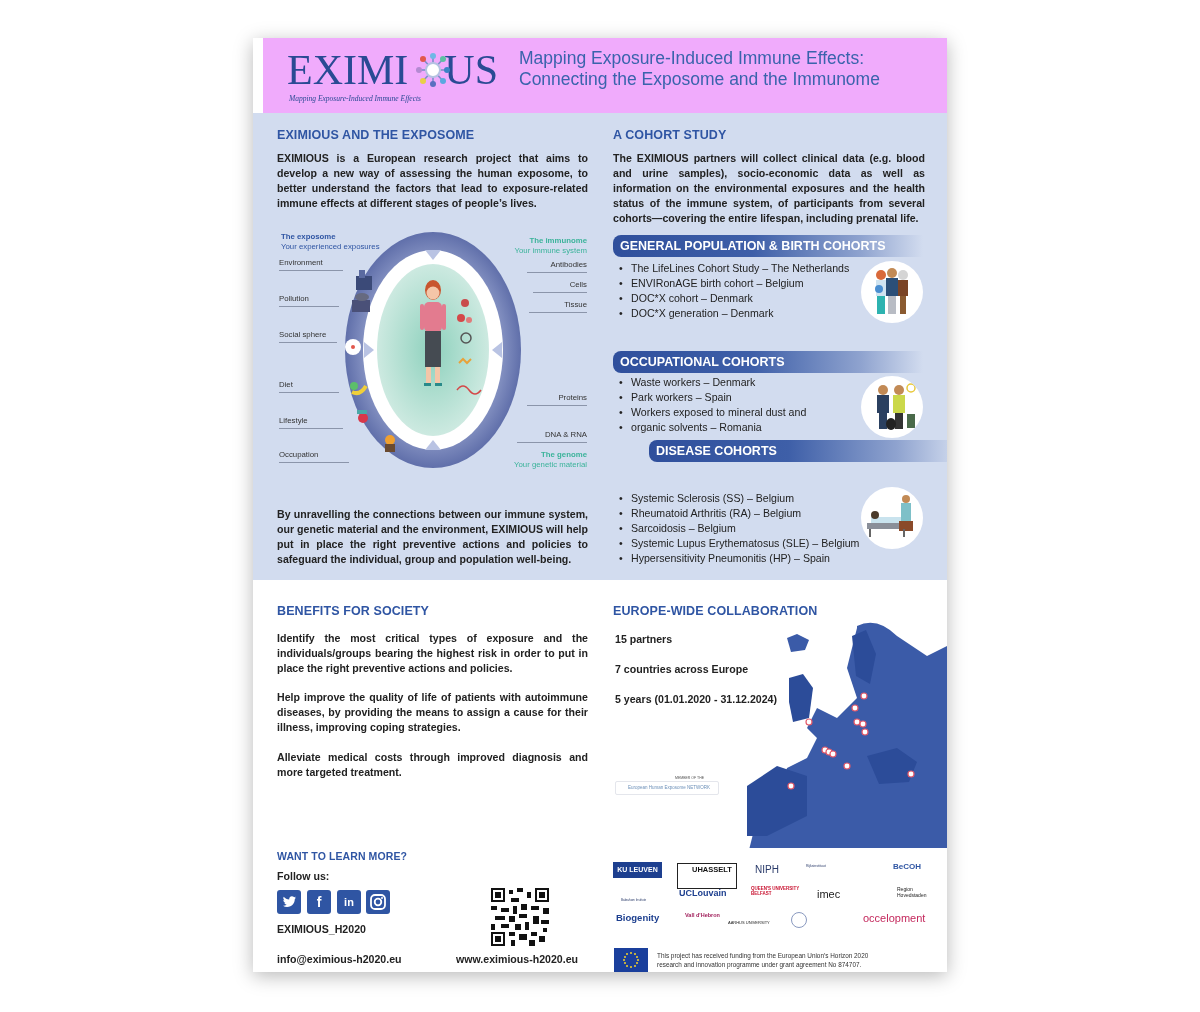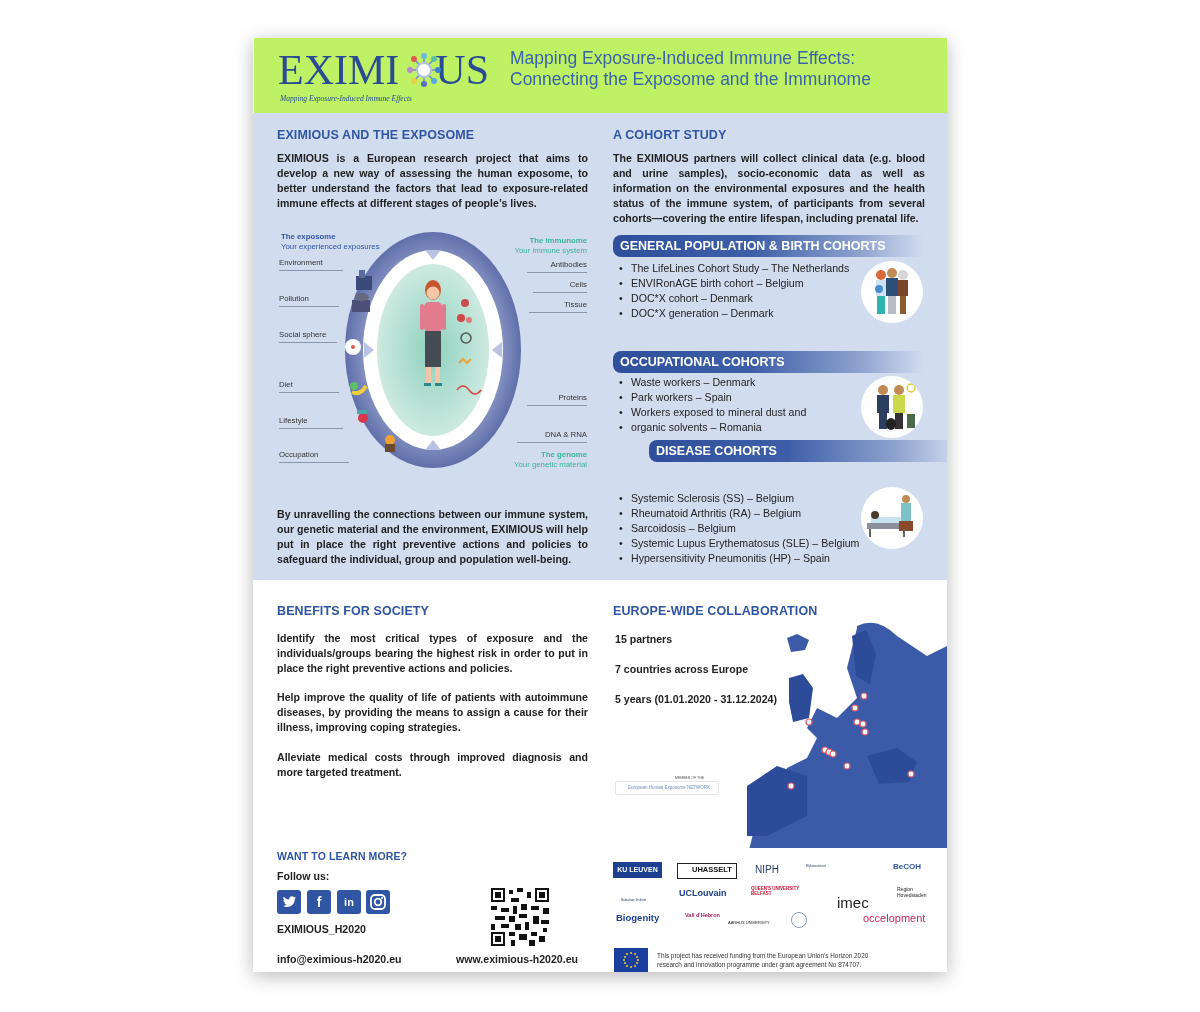--- a/index.html
+++ b/index.html
@@ -6,21 +6,21 @@
   html, body { width: 1200px; height: 1012px; background: #ffffff; overflow: hidden; }
   body { font-family: "Liberation Sans", sans-serif; color: #222; position: relative; }
 
   .page {
     position: absolute; left: 253px; top: 38px; width: 694px; height: 934px;
     background: #ffffff;
     box-shadow: 0 4px 18px rgba(0,0,0,0.28);
     overflow: hidden;
   }
   
-  .header { position: absolute; left: 1px; top: 0; width: 694px; height: 86px; background: #bef264; }
+  .header { position: absolute; left: 10px; top: 0; width: 694px; height: 86px; background: #f0abfc; }
   .logo { position: absolute; left: 24px; top: 10px; width: 220px; height: 58px; }
   .logo-word { position: absolute; left: 0; top: 0; font-family: "Liberation Serif", serif; font-size: 42px; color: #2a4a94; letter-spacing: 0px; line-height: 44px; white-space: nowrap; }
   .logo-word .gap { display: inline-block; width: 36px; }
   .logo-mol { position: absolute; left: 128px; top: 4px; width: 36px; height: 36px; }
   .logo-tag { position: absolute; left: 2px; top: 46px; font-family: "Liberation Serif", serif; font-style: italic; font-size: 7.5px; color: #2a4a94; white-space: nowrap; }
   .title { position: absolute; left: 256px; top: 10px; font-size: 17.5px; line-height: 21px; color: #3a63ac; }
 
   
   .band { position: absolute; left: 0; top: 75px; width: 694px; height: 467px; background: #d2dcef; }
 
@@ -350,28 +350,28 @@
         <rect x="24" y="24" width="3" height="3"></rect>
         <rect x="10" y="26" width="2" height="3"></rect>
       <rect x="19" y="26" width="3" height="3"></rect>
         <rect x="26" y="20" width="2" height="2"></rect>
     </g>
   </svg>
   <div class="para" style="left:203px; top:914px; text-align:left;">www.eximious-h2020.eu</div>
 
   <div class="partners">
     <div class="plogo" style="left:0; top:4px; width:49px; height:16px; background:#1d3f8f; color:#fff; font-weight:bold; font-size:7px; line-height:16px; text-align:center;">KU LEUVEN</div>
-    <div class="plogo" style="left:64px; top:5px; width:60px; height:16px; border:1.5px solid #222; font-weight:bold; font-size:7.5px; line-height:11px; padding-left:14px; color:#111;">UHASSELT</div>
+    <div class="plogo" style="left:64px; top:5px; width:60px; height:26px; border:1.5px solid #222; font-weight:bold; font-size:7.5px; line-height:11px; padding-left:14px; color:#111;">UHASSELT</div>
     <div class="plogo" style="left:142px; top:6px; font-size:10px; color:#2a3b6a;">NIPH</div>
     <div class="plogo" style="left:193px; top:6px; font-size:3.5px; color:#2a3b6a; width:48px; overflow:hidden;">Rijksinstituut</div>
     <div class="plogo" style="left:280px; top:4px; font-size:8px; font-weight:bold; color:#2f55a3;">BeCOH</div>
     <div class="plogo" style="left:8px; top:40px; font-size:3px; color:#2a3b6a;">Babraham Institute</div>
     <div class="plogo" style="left:66px; top:30px; font-size:9px; font-weight:bold; color:#1d3f8f;">UCLouvain</div>
     <div class="plogo" style="left:138px; top:28px; font-size:4.5px; font-weight:bold; color:#c8102e; width:50px; white-space:normal; line-height:5px;">QUEEN'S UNIVERSITY BELFAST</div>
-    <div class="plogo" style="left:204px; top:36px; font-size:15px; color:#222;margin-left:20px;">imec</div>
+    <div class="plogo" style="left:204px; top:30px; font-size:11px; color:#222;">imec</div>
     <div class="plogo" style="left:268px; top:28px; font-size:5px; color:#222; width:60px; white-space:normal; line-height:6px; padding-left:16px;">Region Hovedstaden</div>
     <div class="plogo" style="left:3px; top:54px; font-size:9.5px; font-weight:bold; color:#1d3f8f;">Biogenity</div>
     <div class="plogo" style="left:72px; top:54px; font-size:5.5px; font-weight:bold; color:#a2225d;">Vall d'Hebron</div>
     <div class="plogo" style="left:115px; top:62px; font-size:4px; color:#222;">AARHUS UNIVERSITY</div>
     <div class="plogo" style="left:178px; top:54px; width:16px; height:16px; border-radius:50%; border:1px solid #8a9ac0; font-size:0;">University Seal</div>
     <div class="plogo" style="left:250px; top:54px; font-size:11px; color:#c4285c;">occelopment</div>
   </div>
 
   <div class="eu-flag">
     <svg width="34" height="24" viewBox="0 0 34 24">

